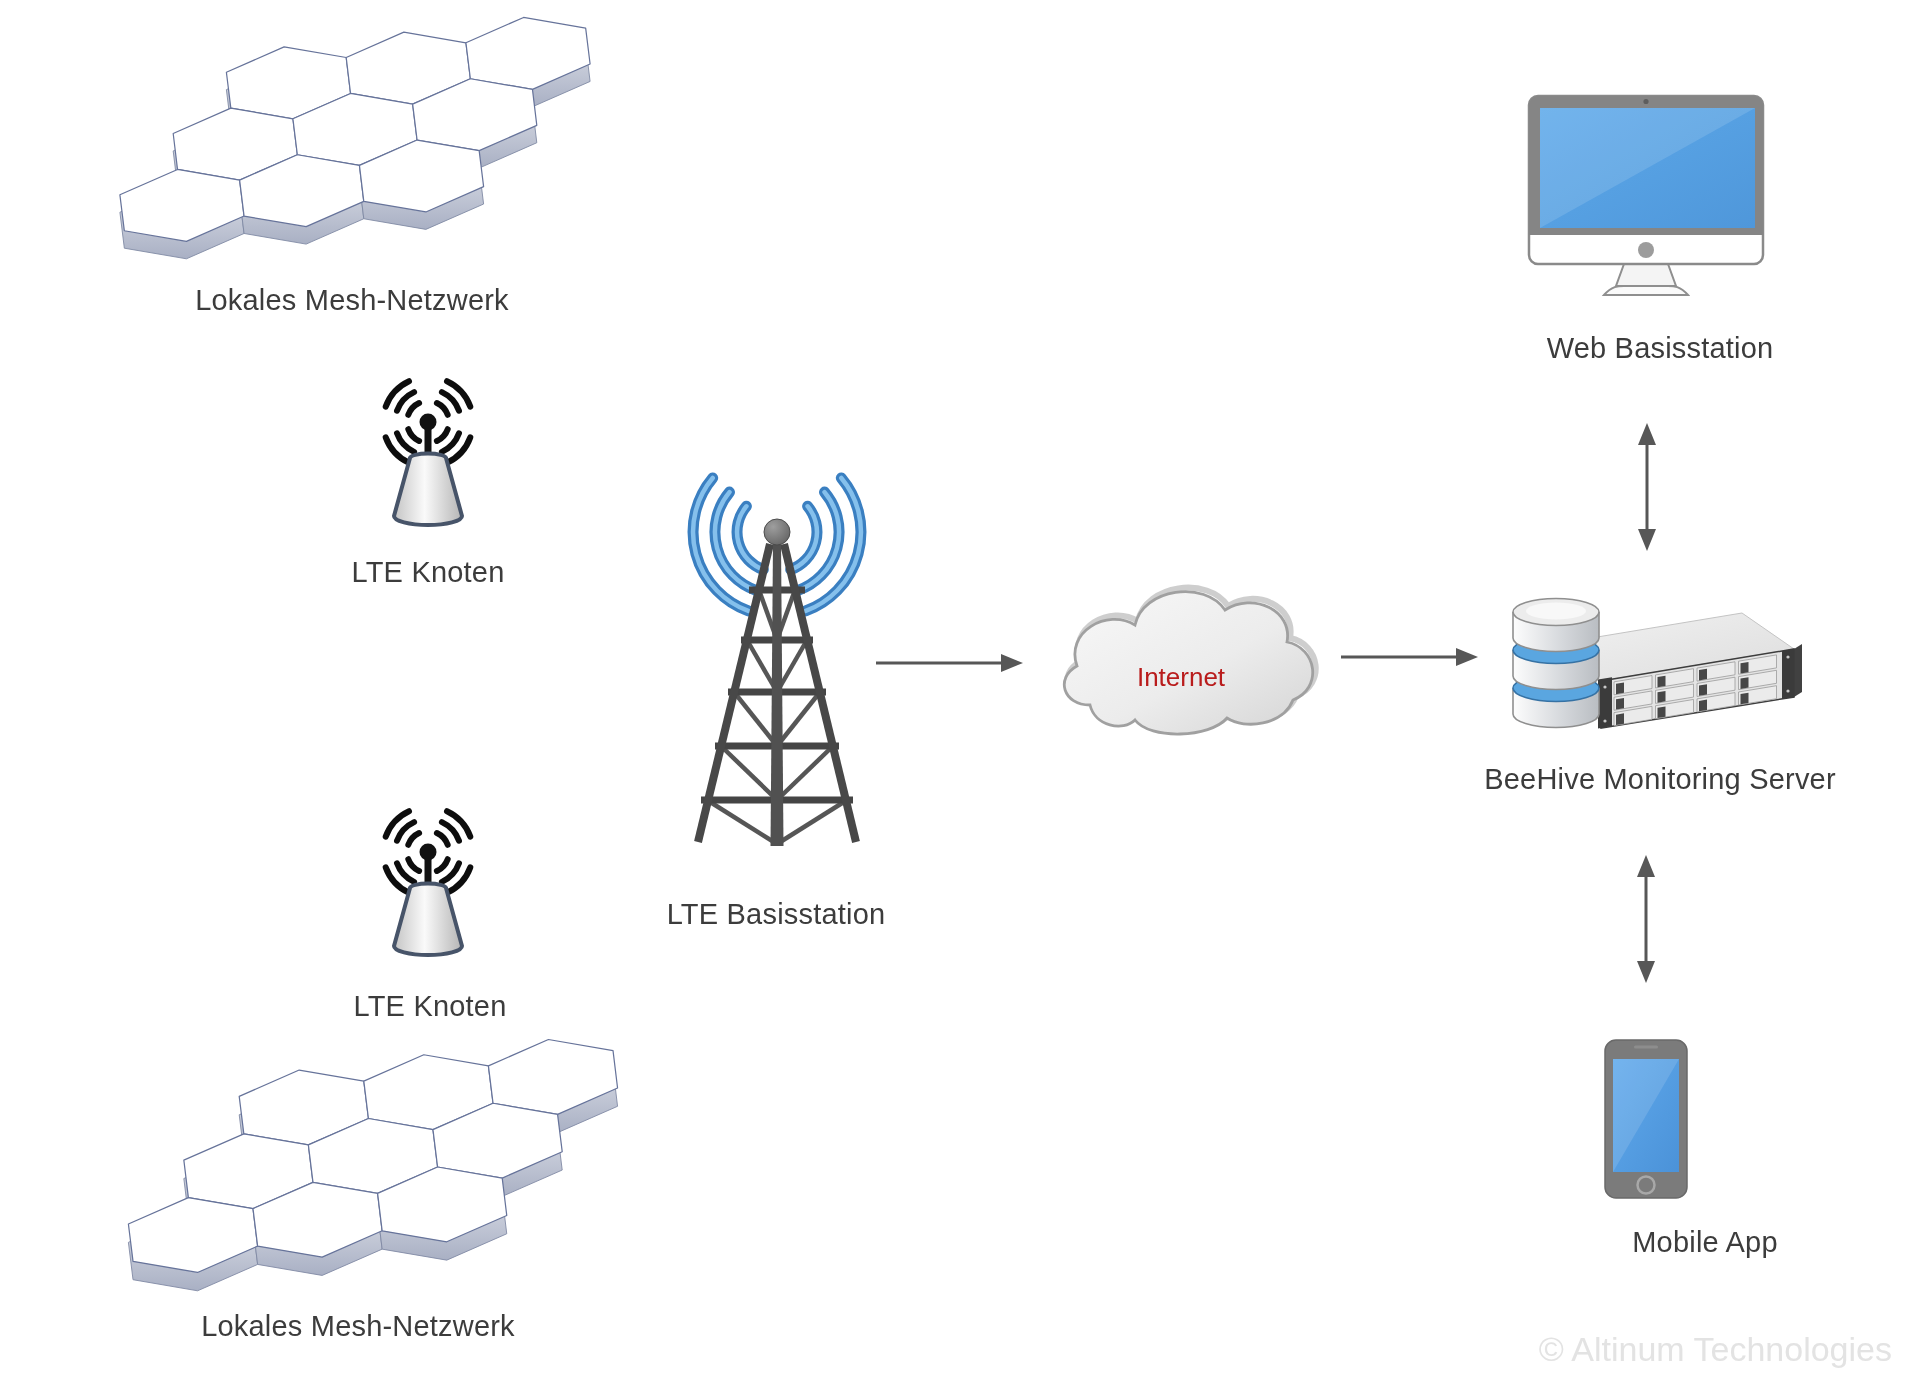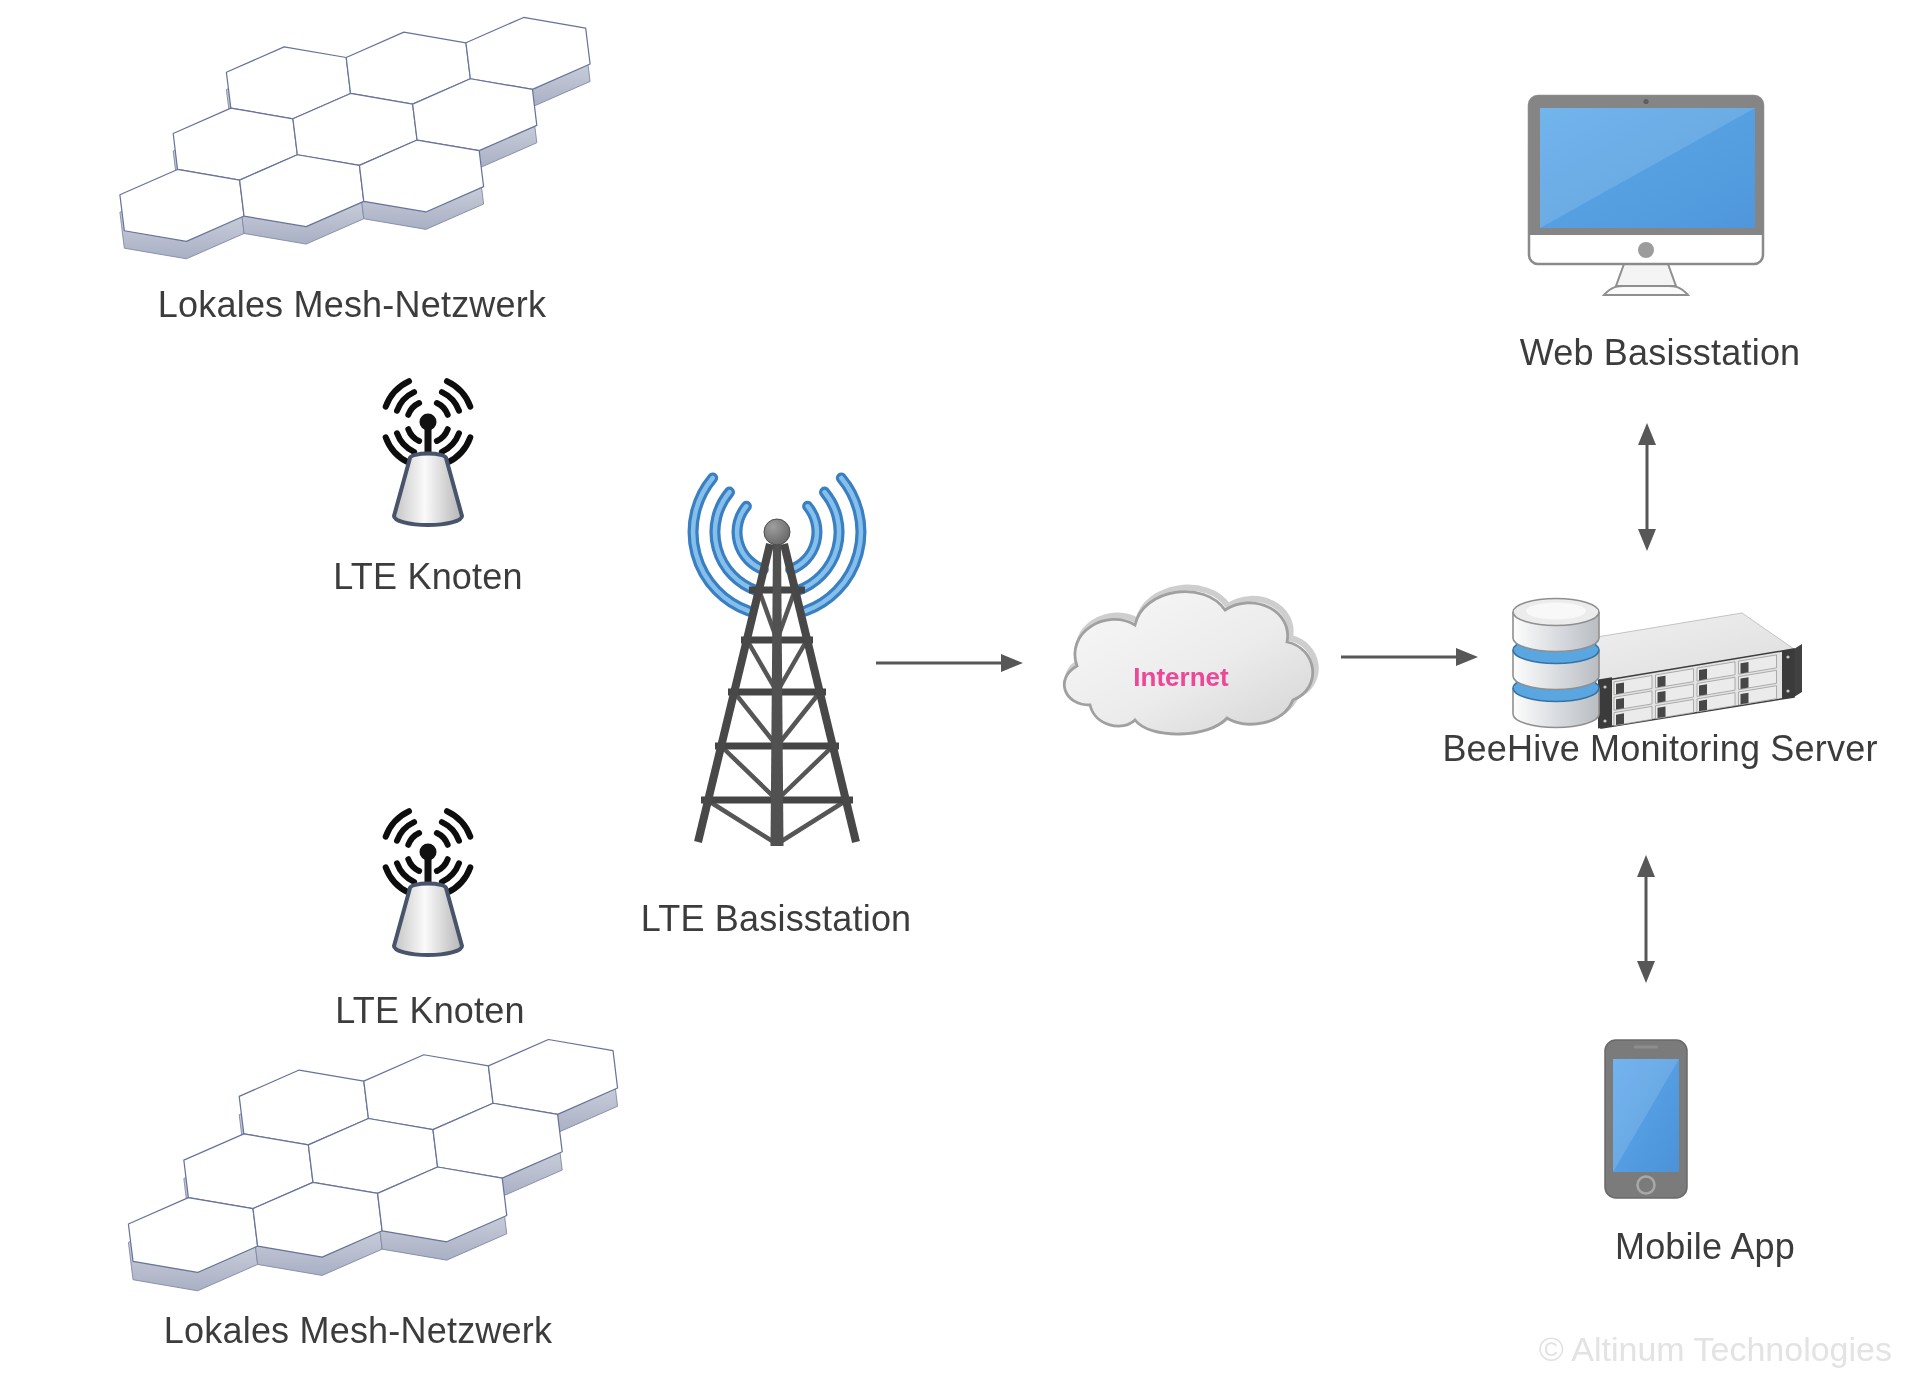--- a/index.html
+++ b/index.html
@@ -1,21 +1,21 @@
 <!DOCTYPE html>
 <html><head>
 <meta charset="utf-8">
 <style>
   html,body{margin:0;padding:0;background:#ffffff;}
   #canvas{position:relative;width:1920px;height:1382px;background:#fff;overflow:hidden;
           font-family:"Liberation Sans","DejaVu Sans",sans-serif;}
   .abs{position:absolute;}
   .node-label{position:absolute;transform:translateX(-50%);white-space:nowrap;
-              font-size:36px;color:#3c3c3c;letter-spacing:.2px;}
-  .cloud-label{position:absolute;transform:translate(-50%,-50%);font-size:26px;color:#ec4899;font-weight:bold;}
+              font-size:29px;color:#3c3c3c;letter-spacing:.2px;}
+  .cloud-label{position:absolute;transform:translate(-50%,-50%);font-size:26px;color:#b91c1c;}
   .watermark{position:absolute;right:28px;top:1330px;font-size:34px;color:#e3e3e3;}
   svg{display:block;overflow:visible;}
 </style>
 </head>
 <body>
 
 <div id="canvas">
 
   <svg id="meshTop" class="abs" style="left:70px;top:14px" width="570" height="250" viewBox="-60.091202825853976 -95.95005462734488 547.9853869486063 287.10973426046087">
     <defs>
@@ -235,21 +235,21 @@
     <g stroke="#8f8f8f" stroke-width="1.6">
       <path d="M18,93 L18,119 A43,13.5 0 0 0 104,119 L104,93" fill="url(#gDisk)"></path>
       <ellipse cx="61" cy="93" rx="43" ry="13.5" fill="#5aa6e0" stroke="#3672a4"></ellipse>
       <path d="M18,55 L18,81 A43,13.5 0 0 0 104,81 L104,55" fill="url(#gDisk)"></path>
       <ellipse cx="61" cy="55" rx="43" ry="13.5" fill="#5aa6e0" stroke="#3672a4"></ellipse>
       <path d="M18,17 L18,43 A43,13.5 0 0 0 104,43 L104,17" fill="url(#gDisk)"></path>
       <ellipse cx="61" cy="17" rx="43" ry="13.5" fill="#ececec"></ellipse>
       <ellipse cx="61" cy="16" rx="30" ry="8.5" fill="#f8f8f8" stroke="none"></ellipse>
     </g>
   </svg>
-  <div class="node-label" style="left:1660px;top:728px">BeeHive Monitoring Server</div>
+  <div class="node-label" style="left:1660px;top:763px">BeeHive Monitoring Server</div>
 
   <svg class="abs" style="left:1520px;top:88px" width="260" height="225" viewBox="0 0 260 225">
     <defs>
       <linearGradient id="gScreen" x1="0" y1="0" x2="1" y2="1">
         <stop offset="0" stop-color="#5da9ea"></stop>
           <stop offset="1" stop-color="#4f97da"></stop>
       </linearGradient>
     </defs>
     <polygon points="104,176 148,176 156,198 96,198" fill="#f4f4f4" stroke="#8f8f8f" stroke-width="2"></polygon>
     <path d="M84,207 C92,198 98,198 104,198 L148,198 C154,198 160,198 168,207 Z" fill="#fafafa" stroke="#8f8f8f" stroke-width="2"></path>

